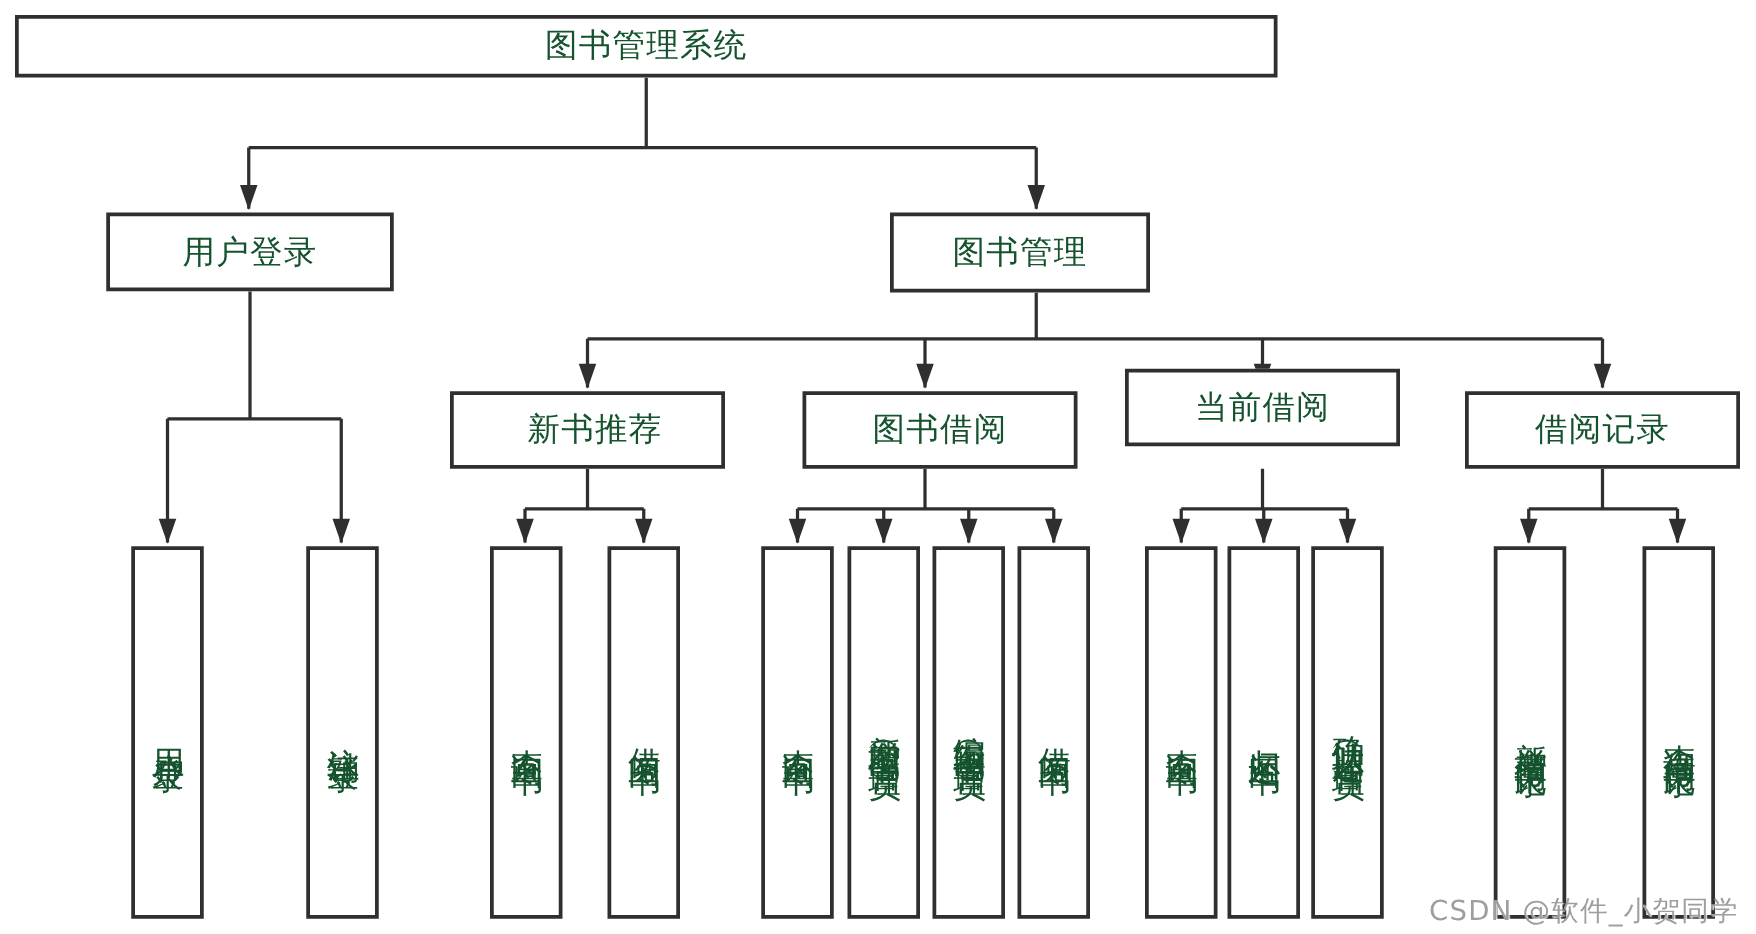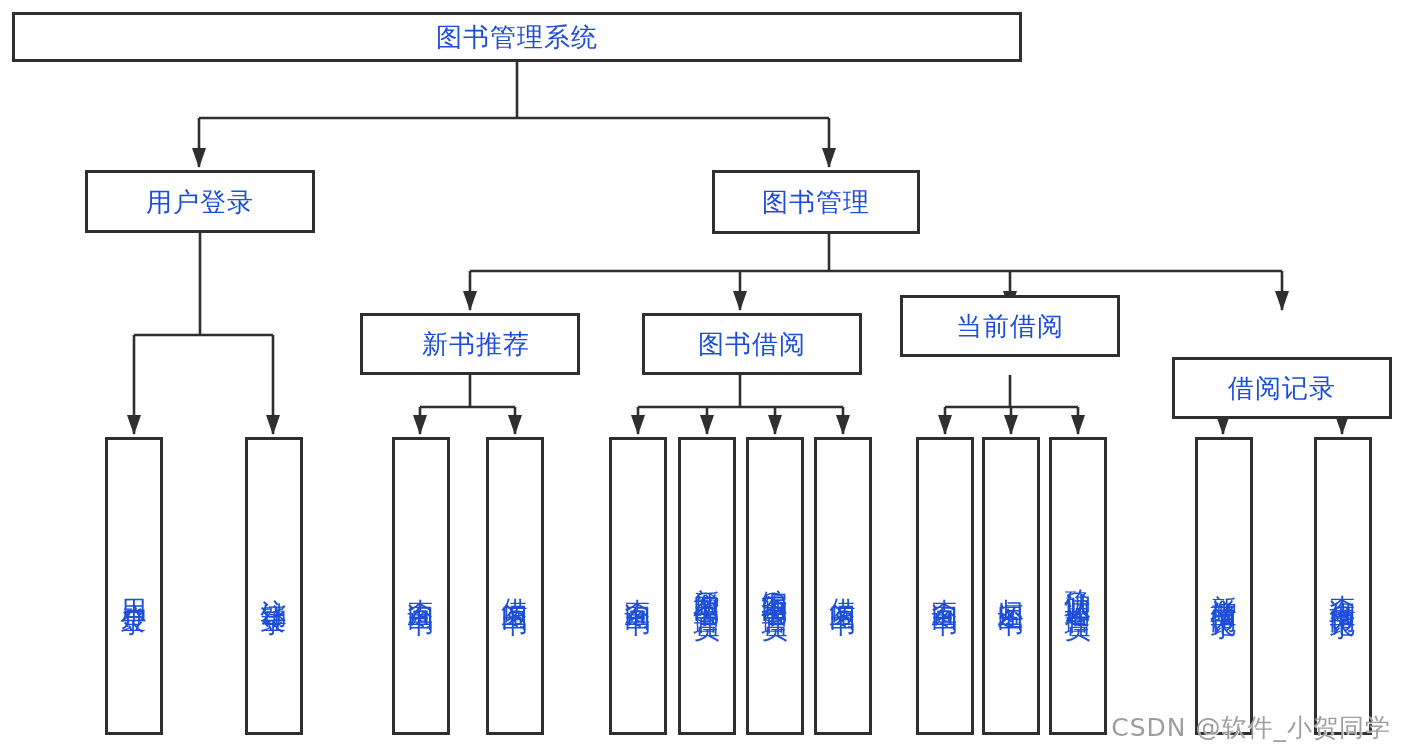--- a/index.html
+++ b/index.html
@@ -14,21 +14,21 @@
   svg.wires {
     position: absolute;
     left: 0; top: 0;
     width: 1405px; height: 747px;
   }
   .box {
     position: absolute;
     box-sizing: border-box;
     border: 3px solid #2f2f2f;
     background: #ffffff;
-    color: #1d4ed8;
+    color: #14532d;
     display: flex;
     align-items: center;
     justify-content: center;
     text-align: center;
   }
   .h-box {
     font-size: 26px;
     line-height: 1;
     letter-spacing: 1px;
     white-space: nowrap;
@@ -43,42 +43,42 @@
   }
   
   .n-root   { left: 12px;   top: 12px;  width: 1010px; height: 50px; }
   
   .n-login  { left: 85px;   top: 170px; width: 230px;  height: 63px; }
   .n-mgmt   { left: 712px;  top: 170px; width: 208px;  height: 64px; }
   
   .n-rec    { left: 360px;  top: 313px; width: 220px;  height: 62px; padding-left: 12px; }
   .n-borrow { left: 630px;  top: 313px; width: 220px;  height: 62px; margin-left: 12px; }
   .n-cur    { left: 900px;  top: 295px; width: 220px;  height: 62px; }
-  .n-log    { left: 1172px; top: 313px; width: 220px;  height: 62px; margin-top: 44px; }
+  .n-log    { left: 1172px; top: 313px; width: 220px;  height: 62px; }
   
   .leaf     { top: 437px; width: 58px; height: 298px; }
   .l-userlogin  { left: 105px;  }
   .l-logout     { left: 245px;  }
   .l-qb-rec     { left: 392px;  }
   .l-bb-rec     { left: 486px;  }
   .l-qb-bor     { left: 609px;  }
   .l-add-admin  { left: 678px;  }
   .l-edit-admin { left: 746px;  }
   .l-bb-bor     { left: 814px;  }
   .l-qb-cur     { left: 916px;  }
   .l-return     { left: 982px;  }
   .l-confirm    { left: 1049px; }
   .l-add-rec    { left: 1195px; }
   .l-qry-rec    { left: 1314px; }
 
   .watermark {
     position: absolute;
     right: 14px;
     bottom: 3px;
-    font-size: 25px;
+    font-size: 22px;
     color: #9e9e9e;
     letter-spacing: 1px;
     text-shadow: 1px 1px 1px rgba(255,255,255,0.9);
     white-space: nowrap;
   }
 </style>
 </head>
 <body>
 
 <div class="canvas">

